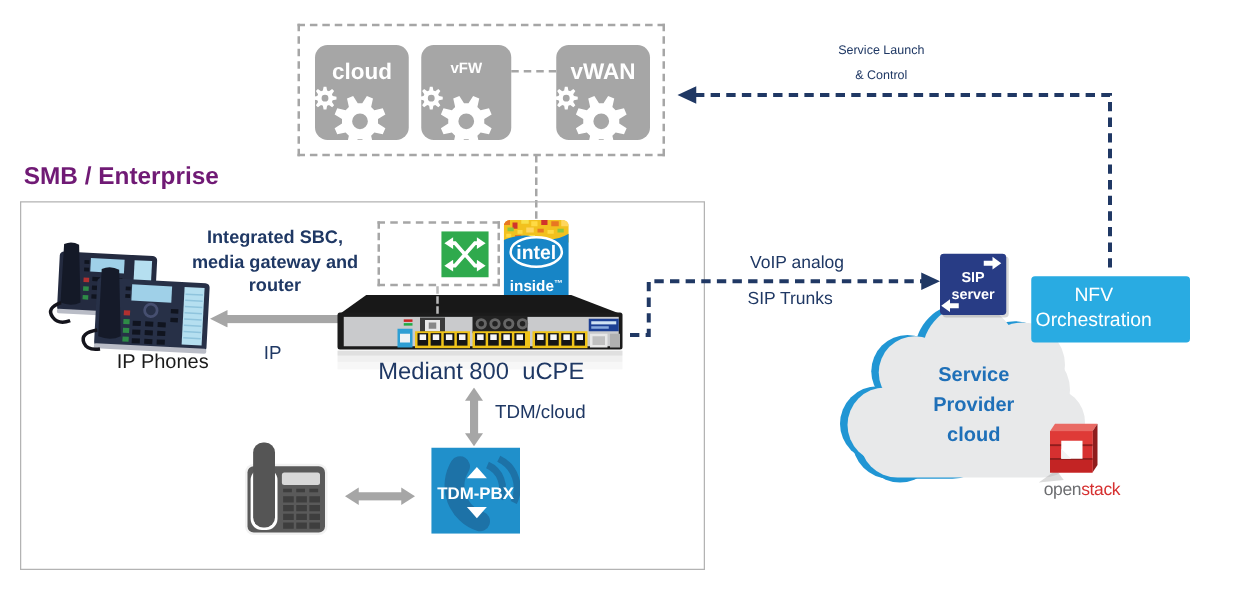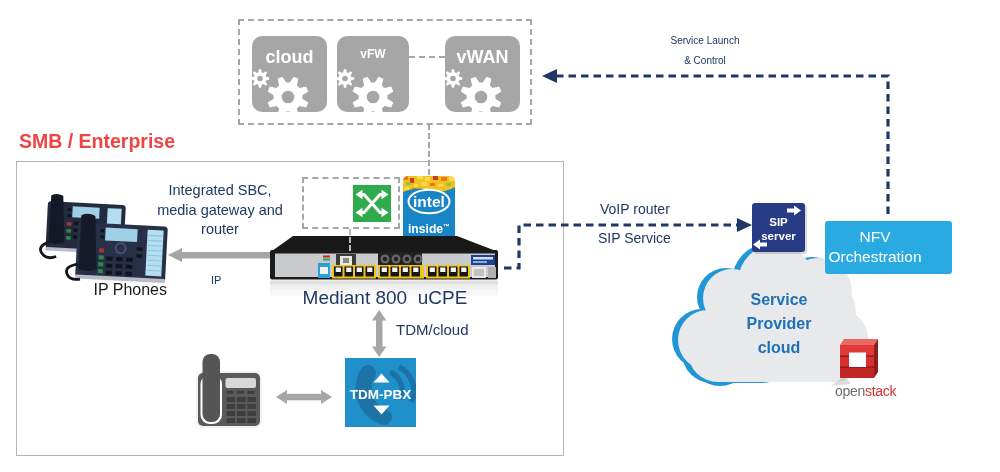--- a/index.html
+++ b/index.html
@@ -48,30 +48,30 @@
 <div class="abs" style="left:428px;top:124px;height:51px;border-left:2.5px dashed #a6a6a6;"></div>
 
 <div class="abs" style="left:349px;top:229px;height:22px;border-left:2.5px dashed #b9b9b9;z-index:6;"></div>
 
 <div class="abs navy" style="left:605px;top:31px;width:200px;text-align:center;font-size:10px;line-height:19.5px;">Service Launch<br>&amp; Control</div>
 <svg class="abs" style="left:540px;top:66px;" width="360" height="160" viewBox="0 0 360 160">
   <path d="M16,10 L348,10 L348,150" fill="none" stroke="#203864" stroke-width="3.2" stroke-dasharray="7.5,5"></path>
   <path d="M2,10 L17,3 L17,17 Z" fill="#203864"></path>
 </svg>
 
-<div class="abs" style="left:19px;top:130px;font-size:19.5px;font-weight:bold;color:#ef4444;">SMB / Enterprise</div>
+<div class="abs" style="left:19px;top:130px;font-size:19.5px;font-weight:bold;color:#701a75;">SMB / Enterprise</div>
 <div class="abs" style="left:16px;top:161px;width:546px;height:293px;border:1.5px solid #b3b3b3;"></div>
 
-<div class="abs navy" style="left:119px;top:181px;width:202px;text-align:center;font-size:14.5px;line-height:19.5px;">Integrated SBC,<br>media gateway and<br>router</div>
+<div class="abs navy" style="left:119px;top:181px;width:202px;text-align:center;font-size:14.5px;line-height:19.5px;font-weight:bold;">Integrated SBC,<br>media gateway and<br>router</div>
 
 <svg class="abs" style="left:168px;top:248px;" width="105" height="14" viewBox="0 0 105 14">
   <rect x="12" y="4" width="93" height="6.5" fill="#a6a6a6"></rect>
   <path d="M0,7 L14,0 L14,14 Z" fill="#a6a6a6"></path>
 </svg>
-<div class="abs navy" style="left:211px;top:274px;font-size:11px;">IP</div>
+<div class="abs navy" style="left:211px;top:274px;font-size:15px;">IP</div>
 
 <div class="abs" style="left:35px;top:281px;width:132px;text-align:right;font-size:16px;color:#1a1a1a;">IP Phones</div>
 
 <svg class="abs" style="left:8px;top:192px;" width="172" height="118" viewBox="0 0 172 118">
 
   <g transform="translate(40,9) rotate(3)">
     <rect x="0" y="0" width="78" height="48" rx="3.5" fill="#242b40"></rect>
     <rect x="0" y="46" width="78" height="3.5" rx="1.5" fill="#b9bcc6"></rect>
     <path d="M3,-6 q6,-3 12,0 l3.5,46 q-7,4 -16,1 Z" fill="#141927"></path>
     <rect x="25" y="4" width="27" height="11" fill="#9fd0e8"></rect>
@@ -304,22 +304,22 @@
 <svg class="abs" style="left:276px;top:389px;" width="56" height="16" viewBox="0 0 56 16">
   <rect x="9" y="4.8" width="38" height="6.5" fill="#a6a6a6"></rect>
   <path d="M0,8 L11,1 L11,15 Z" fill="#a6a6a6"></path>
   <path d="M56,8 L45,1 L45,15 Z" fill="#a6a6a6"></path>
 </svg>
 
 <svg class="abs" style="left:496px;top:216px;" width="260" height="58" viewBox="0 0 260 58">
   <path d="M8,52 L23,52 L23,9 L242,9" fill="none" stroke="#203864" stroke-width="3.2" stroke-dasharray="7.5,5"></path>
   <path d="M256,9 L241,2 L241,16 Z" fill="#203864"></path>
 </svg>
-<div class="abs navy" style="left:600px;top:201px;font-size:14px;">VoIP router</div>
-<div class="abs navy" style="left:598px;top:230px;font-size:14px;">SIP Service</div>
+<div class="abs navy" style="left:600px;top:201px;font-size:14px;">VoIP analog</div>
+<div class="abs navy" style="left:598px;top:230px;font-size:14px;">SIP Trunks</div>
 
 <svg class="abs" style="left:672px;top:242px;" width="202" height="148" viewBox="0 0 202 148">
   <g fill="#2196d4">
     <g transform="translate(-6,-1)">
       <circle cx="60" cy="56" r="29"></circle>
       <circle cx="104" cy="40" r="38"></circle>
       <circle cx="146" cy="50" r="34"></circle>
       <circle cx="36" cy="98" r="30"></circle>
       <rect x="16" y="70" width="110" height="72" rx="30"></rect>
     </g>

